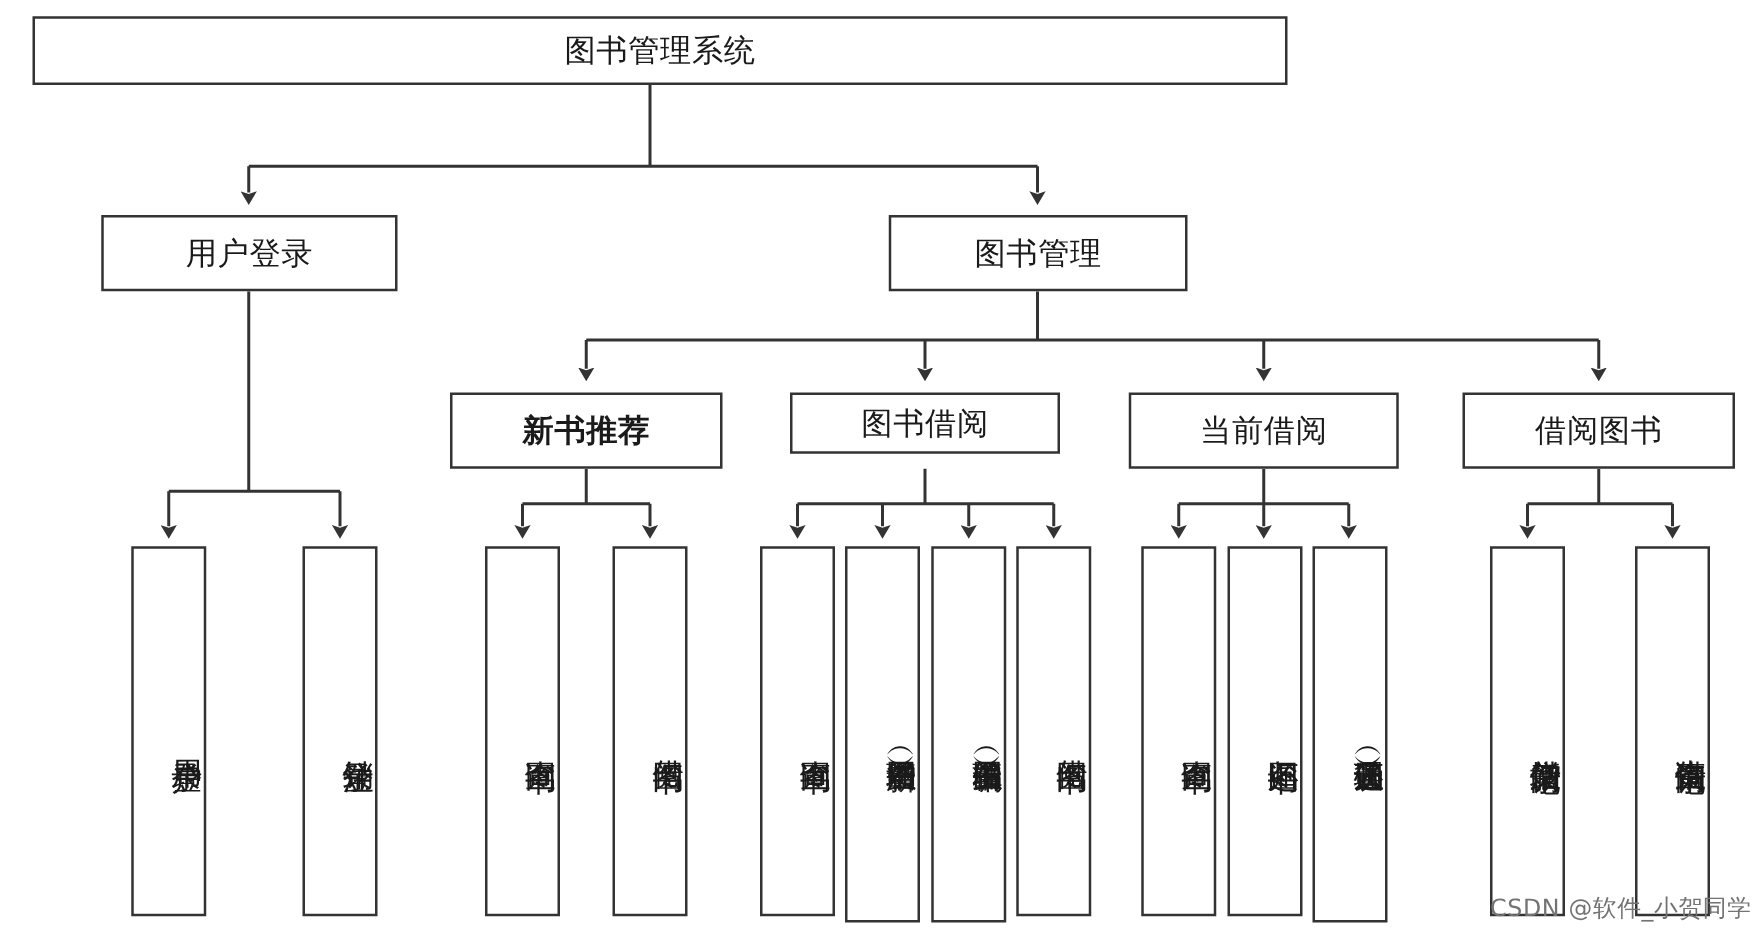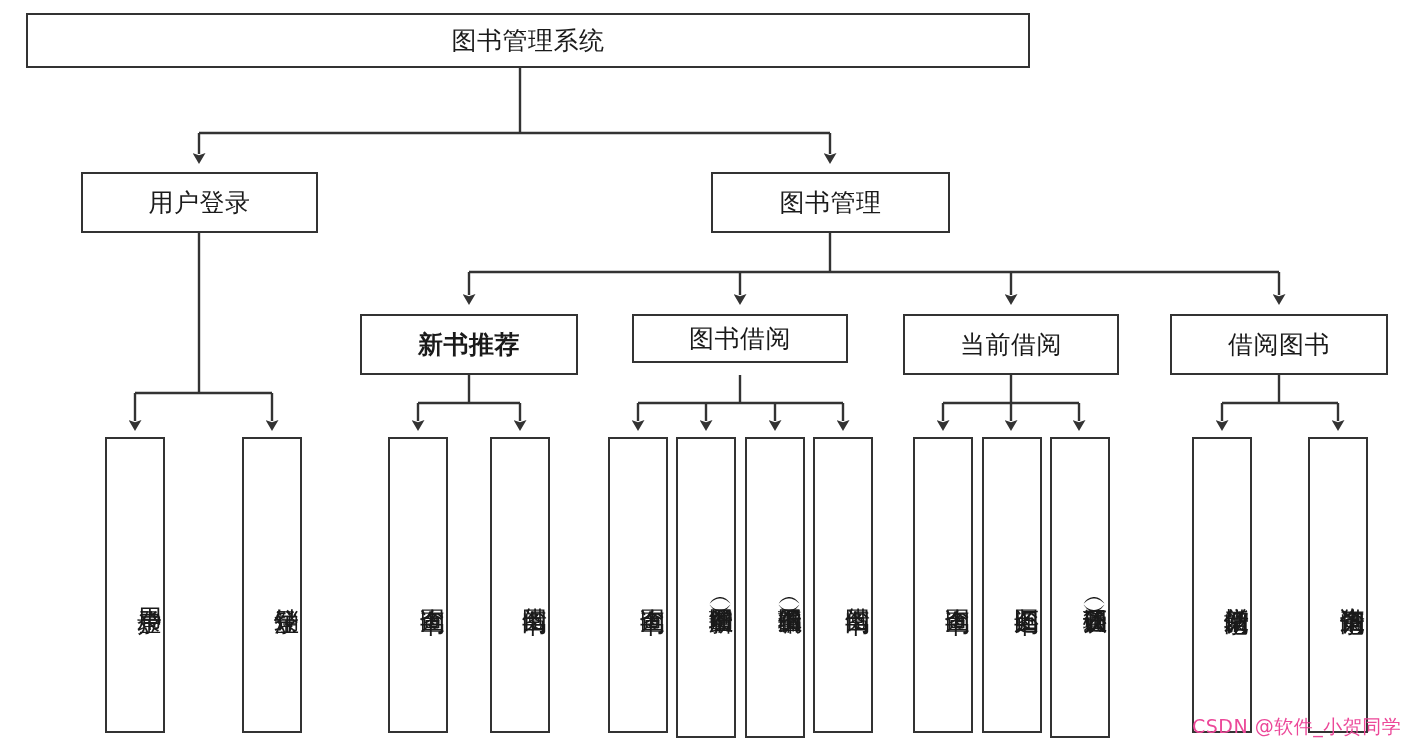--- a/index.html
+++ b/index.html
@@ -59,21 +59,21 @@
     stroke: #333333;
     stroke-width: 2.4;
     fill: none;
   }
   .arrow-head {
     fill: #333333;
   }
   .watermark {
     position: absolute;
     font-size: 19px;
-    color: #ec4899;
+    color: #737373;
     white-space: nowrap;
     letter-spacing: 0.5px;
   }
 </style>
 </head>
 <body>
 
 <div id="canvas">
 
   <svg class="edges" viewBox="0 0 1405 747">

